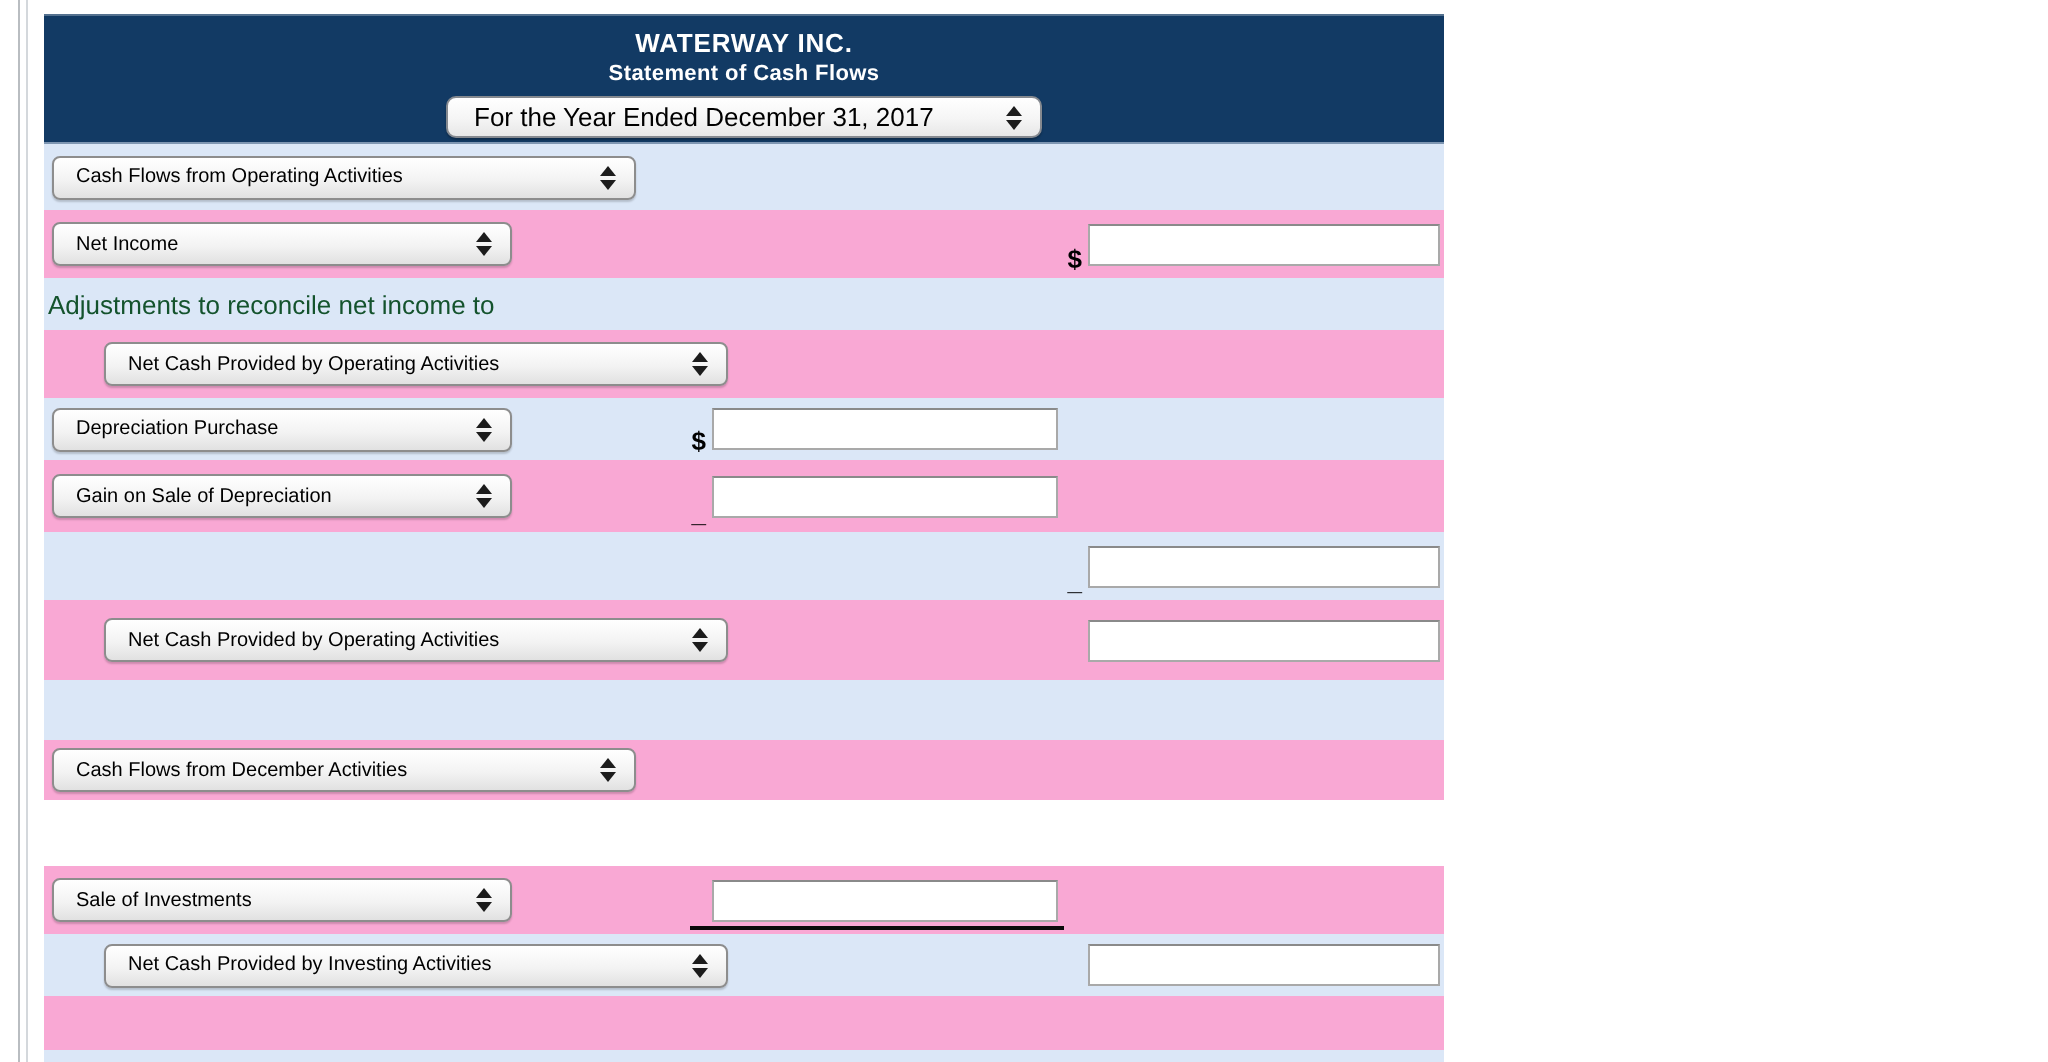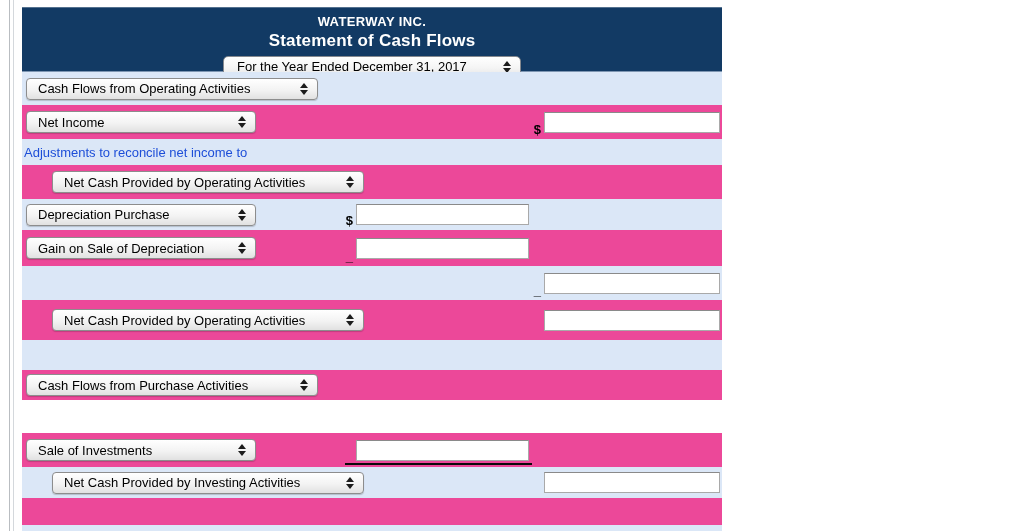--- a/index.html
+++ b/index.html
@@ -14,46 +14,46 @@
 
   .content{position:absolute;left:22px;top:0;width:557px;height:531px;}
 
   
   .masthead{
     position:absolute;left:0;top:7px;width:700px;height:65px;box-sizing:border-box;
     background:#123a64;border-top:1px solid #54718f;border-bottom:1px solid #7e96b2;
     text-align:center;color:#ffffff;
   }
   .company{margin-top:6px;font-size:13px;font-weight:bold;letter-spacing:.4px;}
-  .stmt-title{margin-top:2px;font-size:17px;font-weight:bold;letter-spacing:.2px;}
+  .stmt-title{margin-top:2px;font-size:11px;font-weight:bold;letter-spacing:.2px;}
   .period-select{
     position:relative;margin:5px auto 0;width:298px;height:21px;box-sizing:border-box;
     border:1px solid #85898f;border-radius:5px;
     background:linear-gradient(#ffffff,#f5f5f5 55%,#e7e7e7);
     display:flex;align-items:center;color:#000;font-size:13px;
     padding:0 25px 0 13px;text-align:right;box-shadow:0 1px 1px rgba(0,0,0,.25);
   }
 
   
   .row{position:absolute;left:0;width:700px;}
   .dark{background:#dbe7f7;}
-  .light{background:#ec4899;}
+  .light{background:#f9a8d4;}
 
   .row-text{
     display:flex;align-items:center;height:100%;
-    font-size:13px;color:#1d4ed8;padding-left:2px;
+    font-size:13px;color:#14532d;padding-left:2px;
   }
 
   
   .sel{
     position:absolute;left:4px;top:50%;transform:translateY(-50%);
     height:22px;box-sizing:border-box;border:1px solid #8d8d8d;border-radius:4px;
     background:linear-gradient(#ffffff,#f3f3f3 55%,#e1e1e1);
     display:flex;align-items:center;padding:0 26px 0 11px;
-    font-size:13px;color:#000;white-space:nowrap;
+    font-size:10px;color:#000;white-space:nowrap;
     box-shadow:0 1px 1px rgba(0,0,0,.18);
   }
   .w230{width:230px;} .w292{width:292px;} .w312{width:312px;margin-left:26px;}
   .spin{position:absolute;right:9px;top:50%;transform:translateY(-50%);
         display:flex;flex-direction:column;gap:2px;}
   .spin .up{width:0;height:0;border-left:4px solid transparent;border-right:4px solid transparent;border-bottom:5px solid #1c1c1c;}
   .spin .down{width:0;height:0;border-left:4px solid transparent;border-right:4px solid transparent;border-top:5px solid #1c1c1c;}
 
   
   .cell{position:absolute;top:0;height:100%;display:flex;align-items:center;}
@@ -177,21 +177,21 @@
     <div class="cell right-cell">
       <span class="prefix"></span>
       <input class="amount" type="text" value="" style="">
     </div>
   </div>
 
   <div class="row dark" style="top:340px;height:30px;"></div>
 
   <div class="row light" style="top:370px;height:30px;">
     <div class="sel w292">
-      <span>Cash Flows from Purchase Activities</span>
+      <span>Cash Flows from December Activities</span>
       <span class="spin">
           <i class="up"></i>
           <i class="down"></i>
         </span>
     </div>
   </div>
 
 
   <div class="row light" style="top:433px;height:34px;">
     <div class="sel w230">

